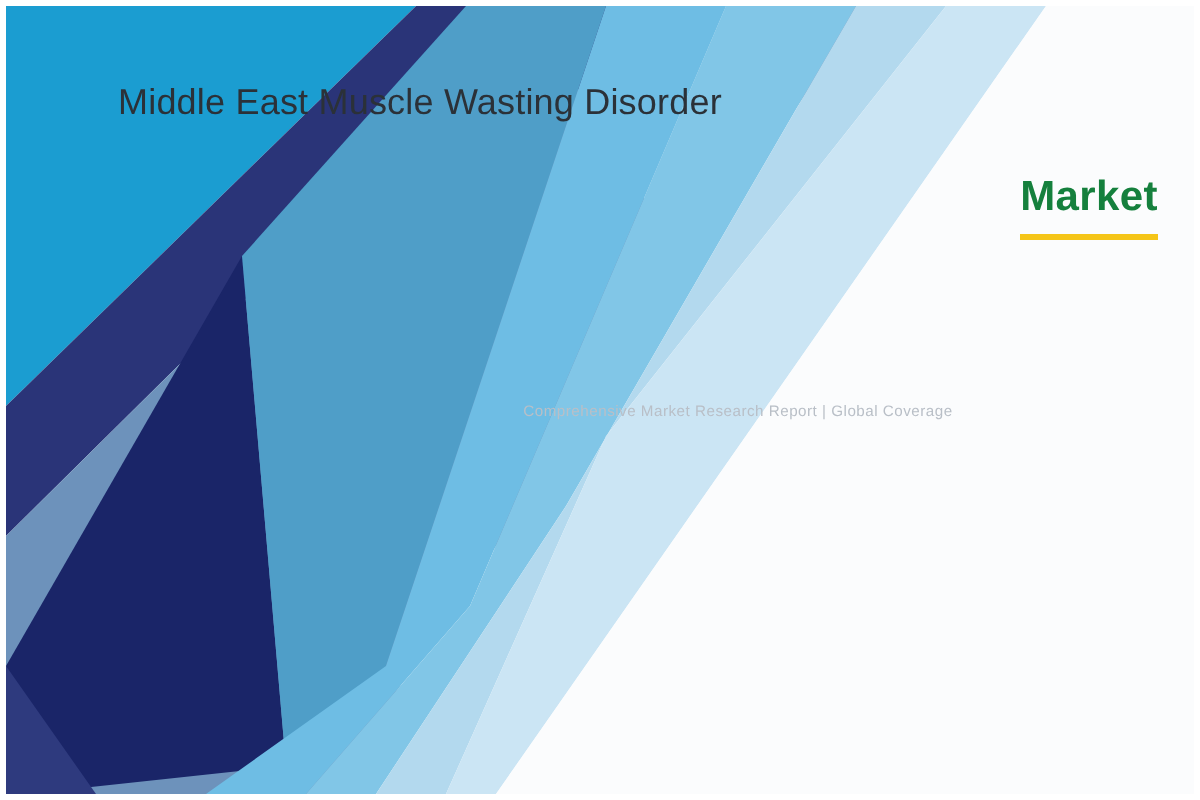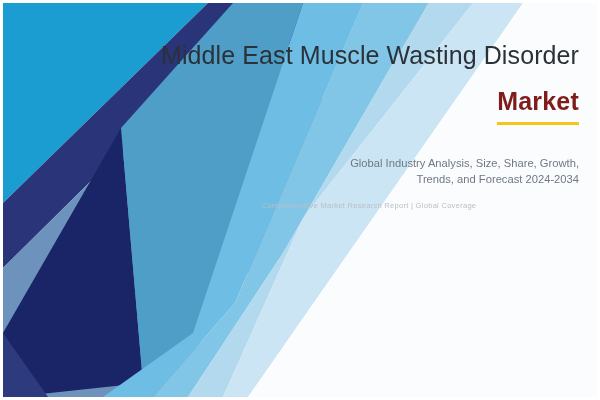--- a/index.html
+++ b/index.html
@@ -37,40 +37,39 @@
     left: 0;
     top: 0;
     width: 594px;
     height: 394px;
   }
   .title-main {
     position: absolute;
     right: 18px;
     top: 38px;
     width: 520px;
-    text-align: right;
-    font-size: 25px;
+    font-size: 18px;
     font-weight: 400;
     letter-spacing: 0.1px;
     color: #2b3138;
     line-height: 1.15;
     white-space: nowrap;
   }
   .title-market-wrap {
     position: absolute;
     right: 18px;
     top: 83px;
     width: 520px;
     text-align: right;
   }
   .title-market {
     display: inline-block;
-    font-size: 25px;
+    font-size: 21px;
     font-weight: 700;
-    color: #7f1d1d;
+    color: #15803d;
     letter-spacing: 0.2px;
     line-height: 1.2;
   }
   .market-underline {
     display: block;
     height: 3px;
     background: #f5c518;
     margin-top: 6px;
     width: 100%;
   }
@@ -140,22 +139,18 @@
 
       <div class="title-main">Middle East Muscle Wasting Disorder</div>
 
       <div class="title-market-wrap">
         <span class="title-market">
           <span>Market</span>
           <span class="market-underline"></span>
         </span>
       </div>
 
-      <div class="subtitle">
-        <span>Global Industry Analysis, Size, Share, Growth,</span><br>
-        <span>Trends, and Forecast 2024-2034</span>
-      </div>
 
       <div class="tagline">Comprehensive Market Research Report | Global Coverage</div>
 
     </div>
   </div>
 </div>
 
 </body></html>

